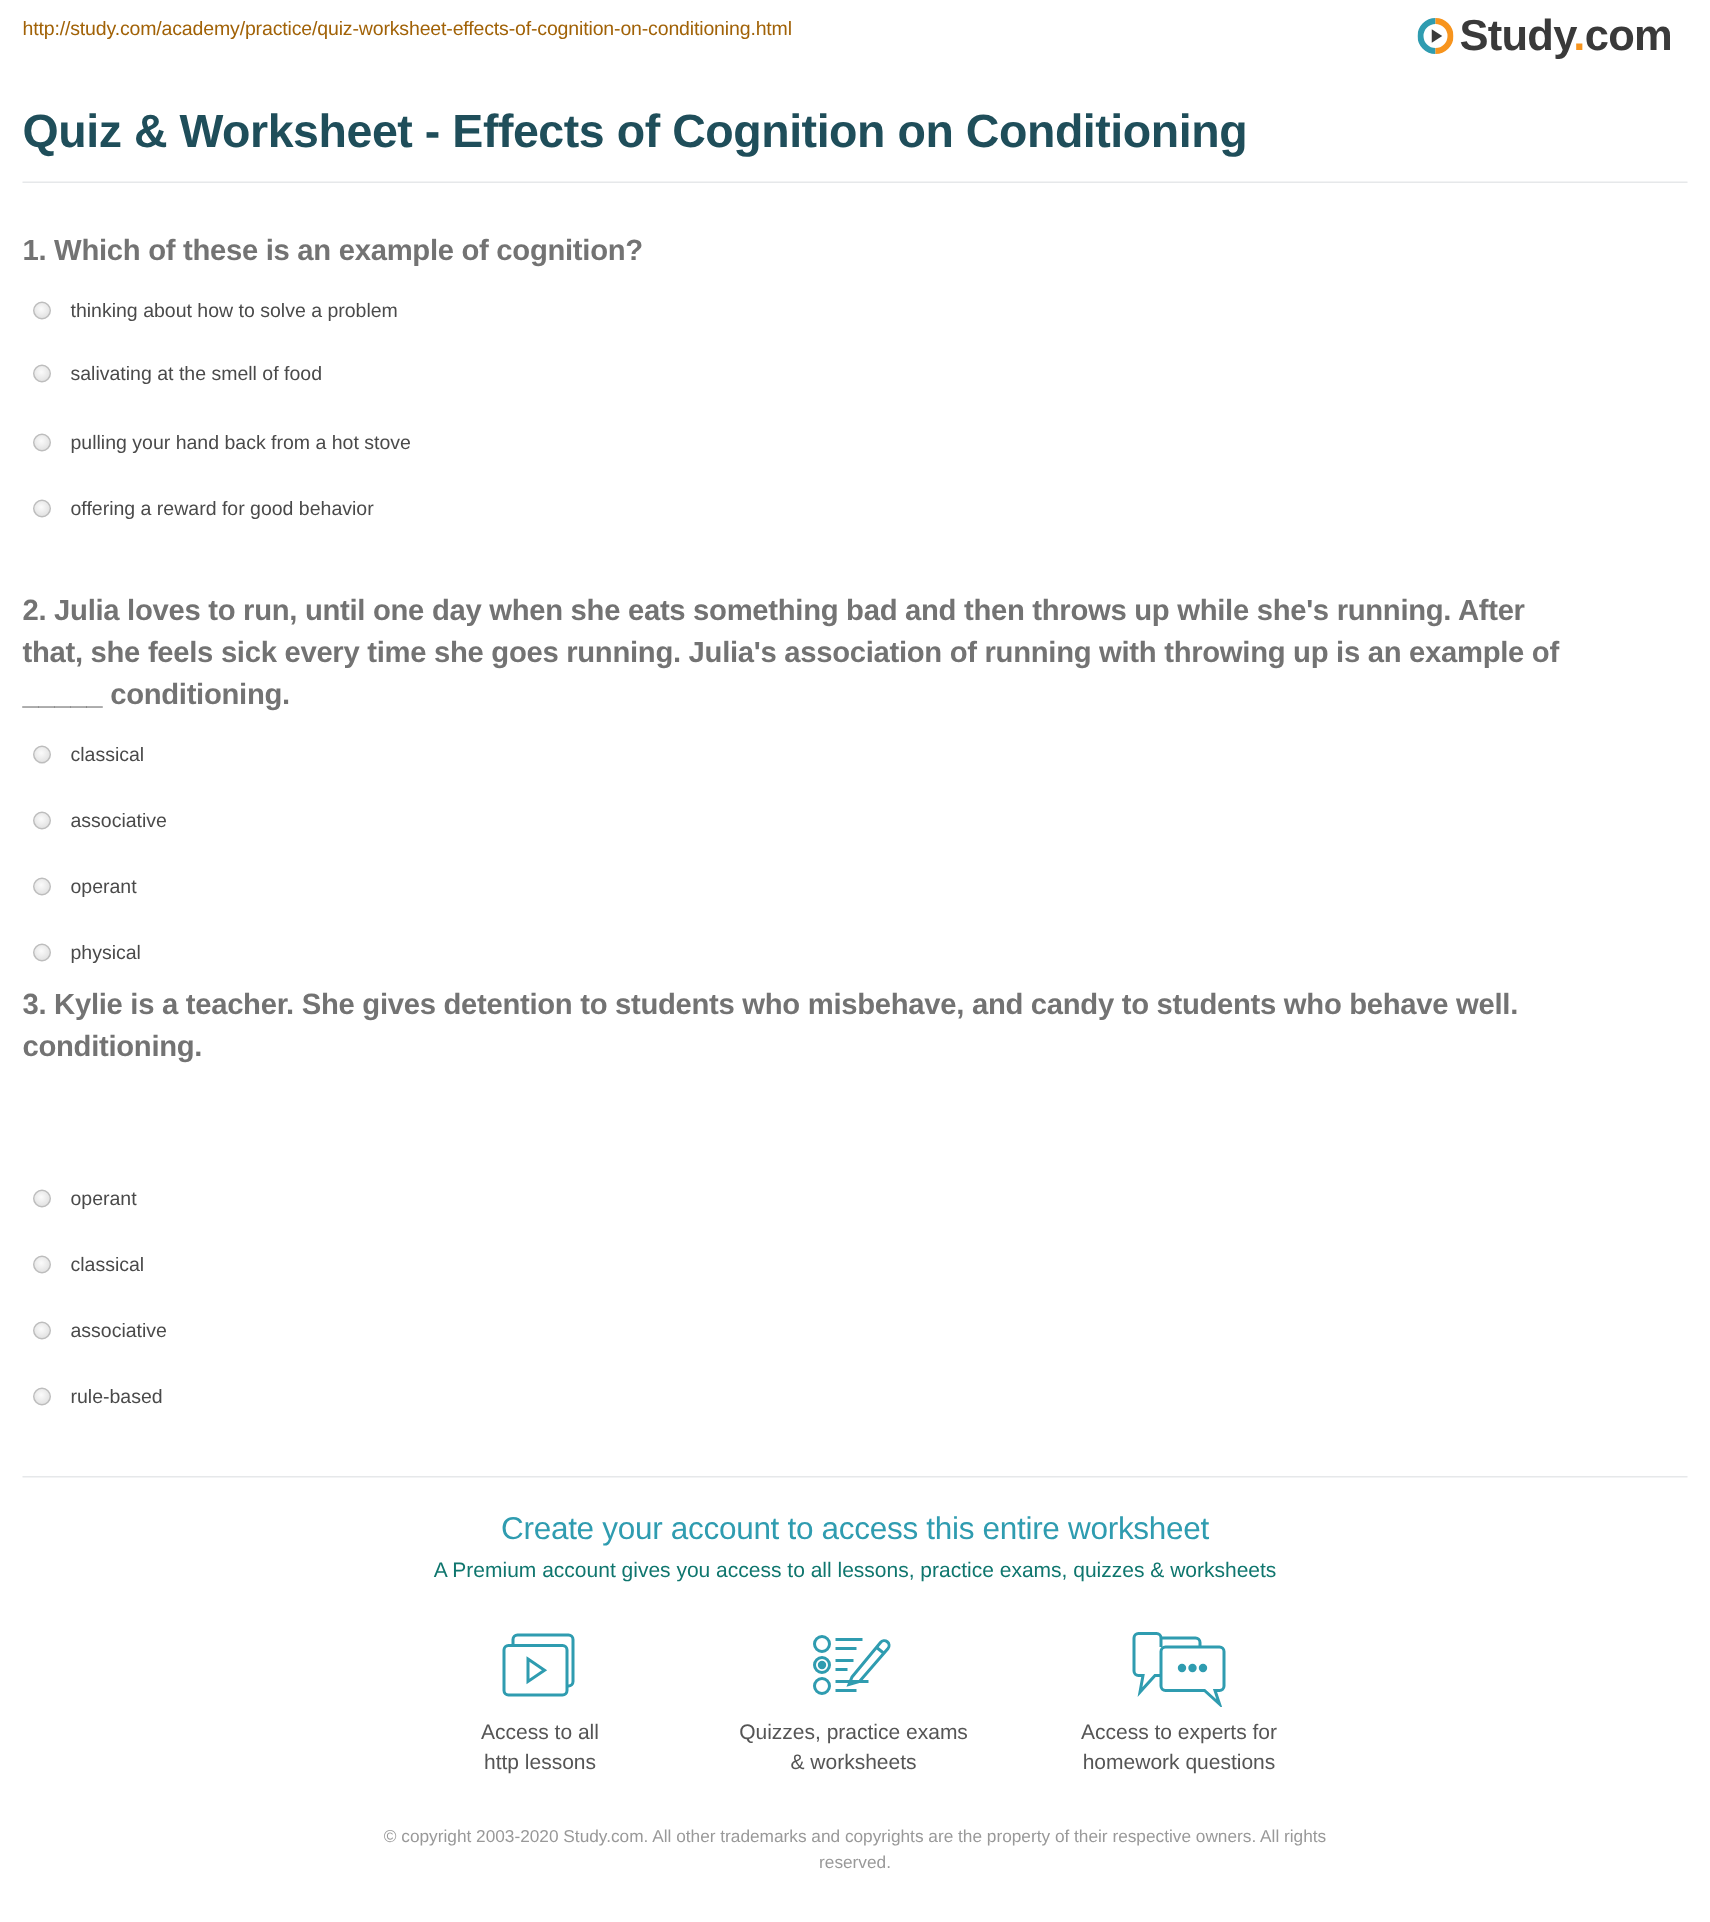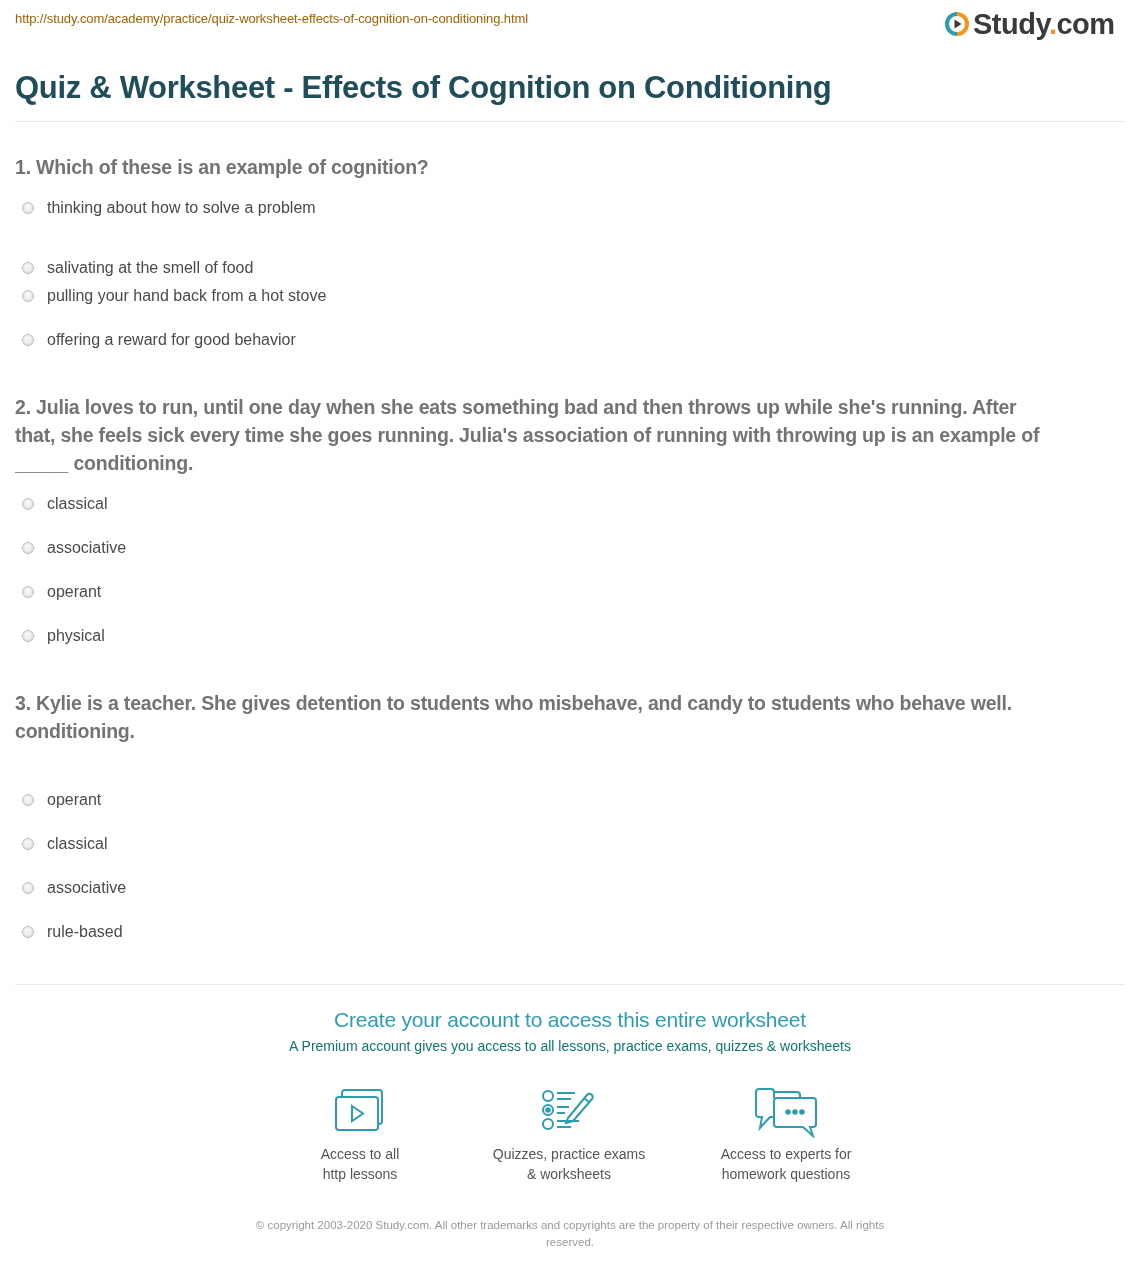--- a/index.html
+++ b/index.html
@@ -35,21 +35,21 @@
       background: #e6e8ea;
     }
     .question {
       position: absolute; left: 15px; width: 1110px;
       font-size: 19.5px; font-weight: bold; color: #737373;
       line-height: 28px; letter-spacing: -0.2px;
     }
     .option {
       position: absolute; left: 22px;
       display: flex; align-items: center;
-      font-size: 16px; color: #4a4a4a;
+      font-size: 13px; color: #4a4a4a;
       cursor: pointer;
     }
     .radio {
       width: 12px; height: 12px; border-radius: 50%;
       border: 1px solid #bdbdbd;
       background: radial-gradient(circle at 45% 40%, #fbfbfb 0%, #e4e4e4 70%, #d6d6d6 100%);
       margin-right: 13px;
       flex: 0 0 12px;
     }
     .cta-title {
@@ -91,21 +91,21 @@
 <h1 class="page-title">Quiz &amp; Worksheet - Effects of Cognition on Conditioning</h1>
 <div class="divider" style="top:121px;"></div>
 
 <div class="question" style="top:153px;">
   <span>1. Which of these is an example of cognition?</span>
 </div>
 <label class="option" style="top:199px;">
     <span class="radio"></span>
     <span>thinking about how to solve a problem</span>
   </label>
-<label class="option" style="top:259px;">
+<label class="option" style="top:241px;">
     <span class="radio"></span>
     <span>salivating at the smell of food</span>
   </label>
 <label class="option" style="top:287px;">
     <span class="radio"></span>
     <span>pulling your hand back from a hot stove</span>
   </label>
 <label class="option" style="top:331px;">
     <span class="radio"></span>
     <span>offering a reward for good behavior</span>
@@ -126,21 +126,21 @@
   </label>
 <label class="option" style="top:583px;">
     <span class="radio"></span>
     <span>operant</span>
   </label>
 <label class="option" style="top:627px;">
     <span class="radio"></span>
     <span>physical</span>
   </label>
 
-<div class="question" style="top:689px;">
+<div class="question" style="top:656px;">
   <div>3. Kylie is a teacher. She gives detention to students who misbehave, and candy to students who behave well.</div>
   <div>conditioning.</div>
 </div>
 <label class="option" style="top:791px;">
     <span class="radio"></span>
     <span>operant</span>
   </label>
 <label class="option" style="top:835px;">
     <span class="radio"></span>
     <span>classical</span>

